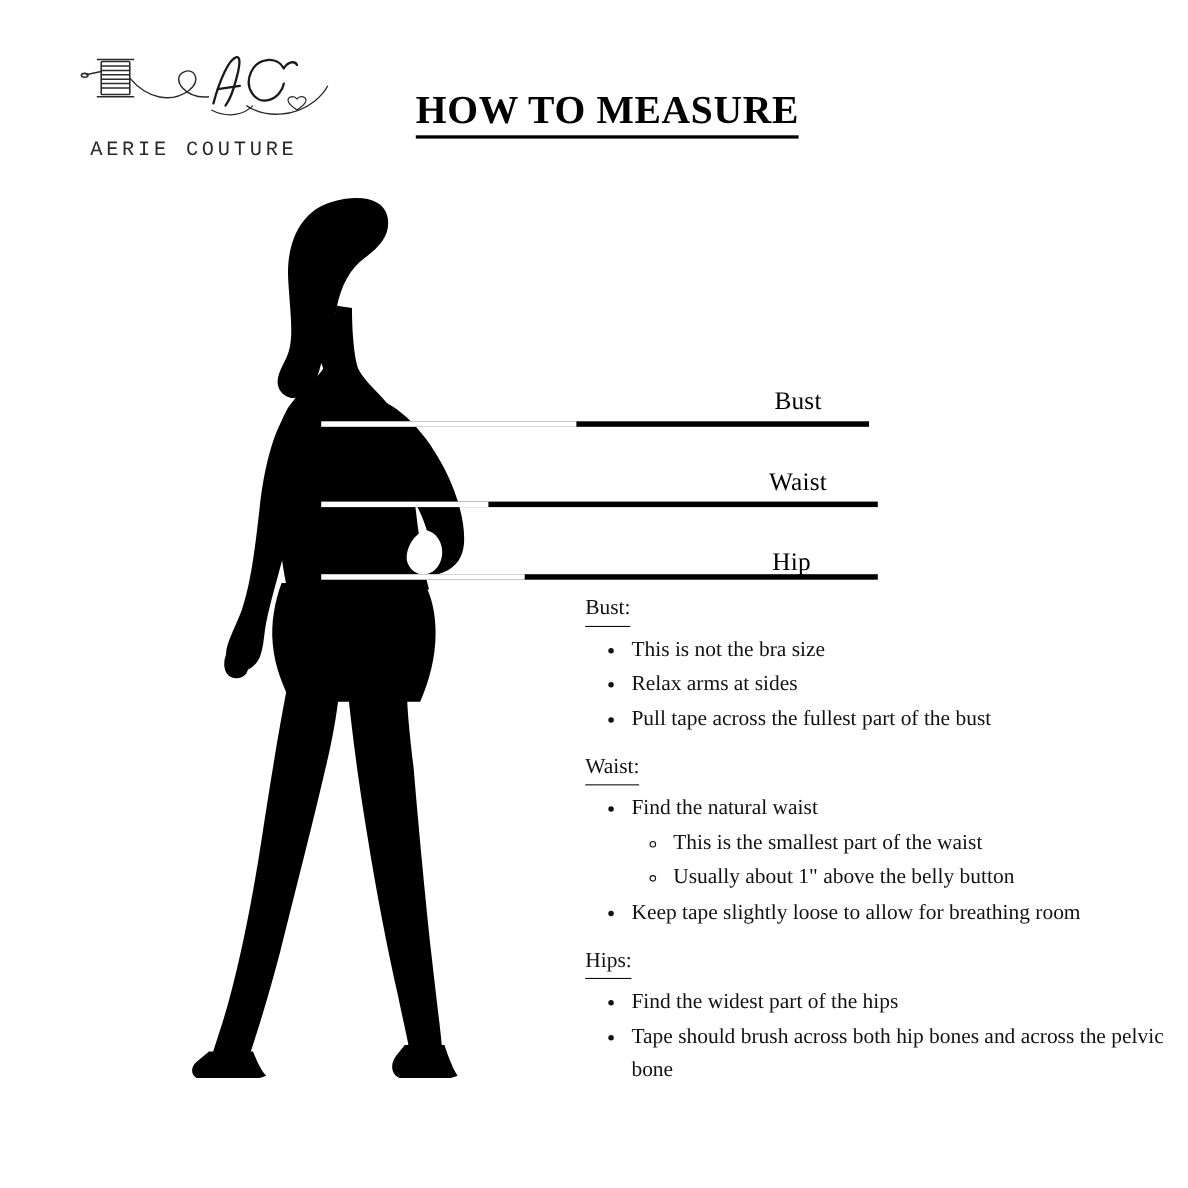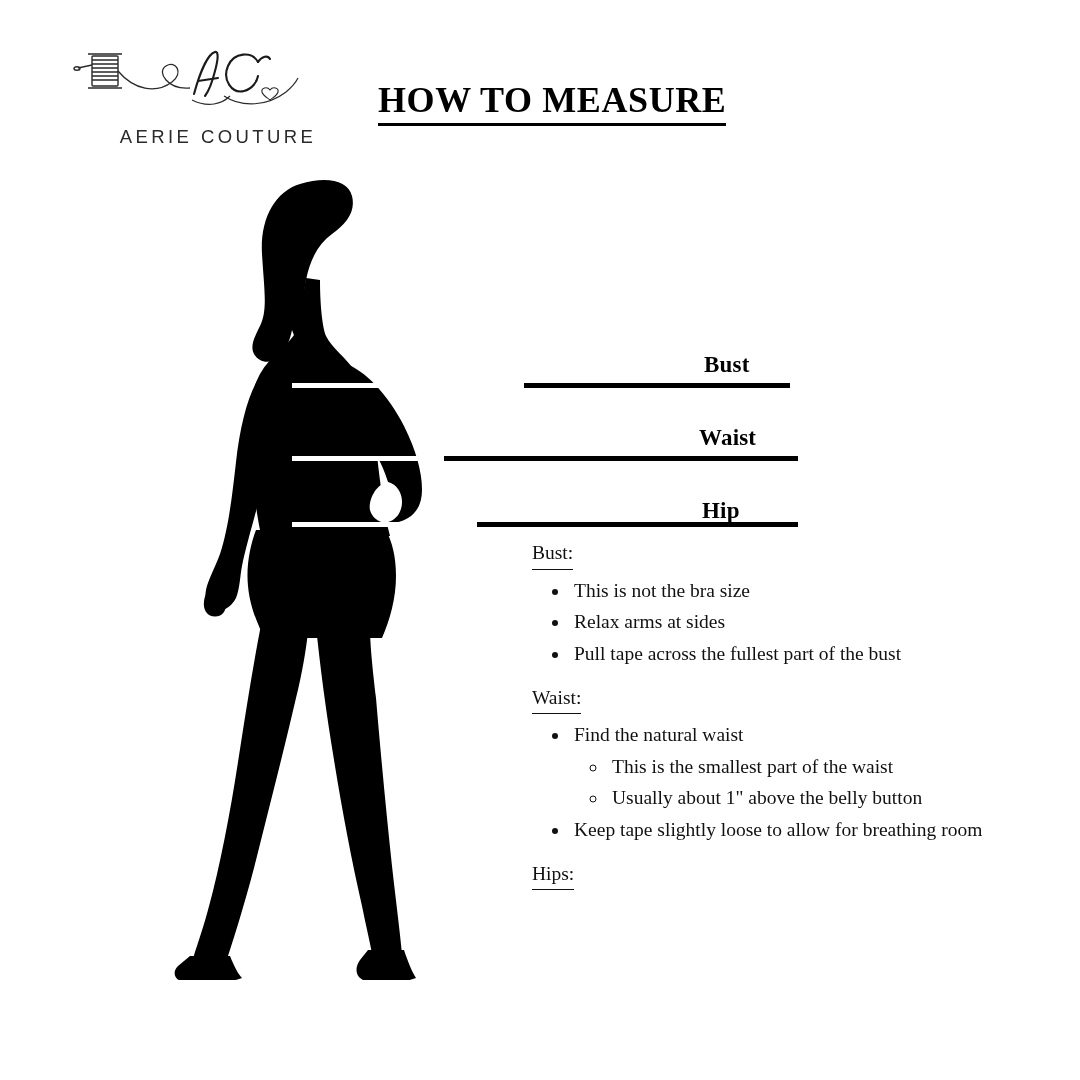--- a/index.html
+++ b/index.html
@@ -29,22 +29,21 @@
     left: 0;
     top: 0;
     width: 230px;
     height: 78px;
   }
   .brand-name {
     position: absolute;
     left: 10px;
     top: 88px;
     width: 272px;
-    text-align: center;
-    font-family: Liberation Sans, sans-serif;
+    font-family: Liberation Mono, monospace;
     font-size: 18.5px;
     letter-spacing: 3.4px;
     color: #2a2a2a;
   }
 
   
   .title {
     position: absolute;
     left: 378px;
     top: 82px;
@@ -71,21 +70,21 @@
 
   
   .meas-line {
     position: absolute;
     height: 5px;
     background: #000;
   }
   .meas-label {
     position: absolute;
     font-size: 23px;
-    font-weight: bold;
+    font-weight: normal;
     color: #000;
     letter-spacing: 0.2px;
   }
   .meas-white {
     position: absolute;
     height: 5px;
     background: #ffffff;
   }
 
   #line-bust   { left: 292px; top: 383px; width: 498px; }
@@ -253,15 +252,19 @@
           <li>This is the smallest part of the waist</li>
           <li>Usually about 1" above the belly button</li>
         </ul>
       </li>
       <li> Keep tape slightly loose to allow for breathing room</li>
     </ul>
   </div>
 
   <div class="sec">
     <div class="sec-head">Hips: </div>
+    <ul class="lvl1">
+      <li>Find the widest part of the hips</li>
+      <li>Tape should brush across both hip bones and across the pelvic bone</li>
+    </ul>
   </div>
 
 </div>
 
 </body></html>

